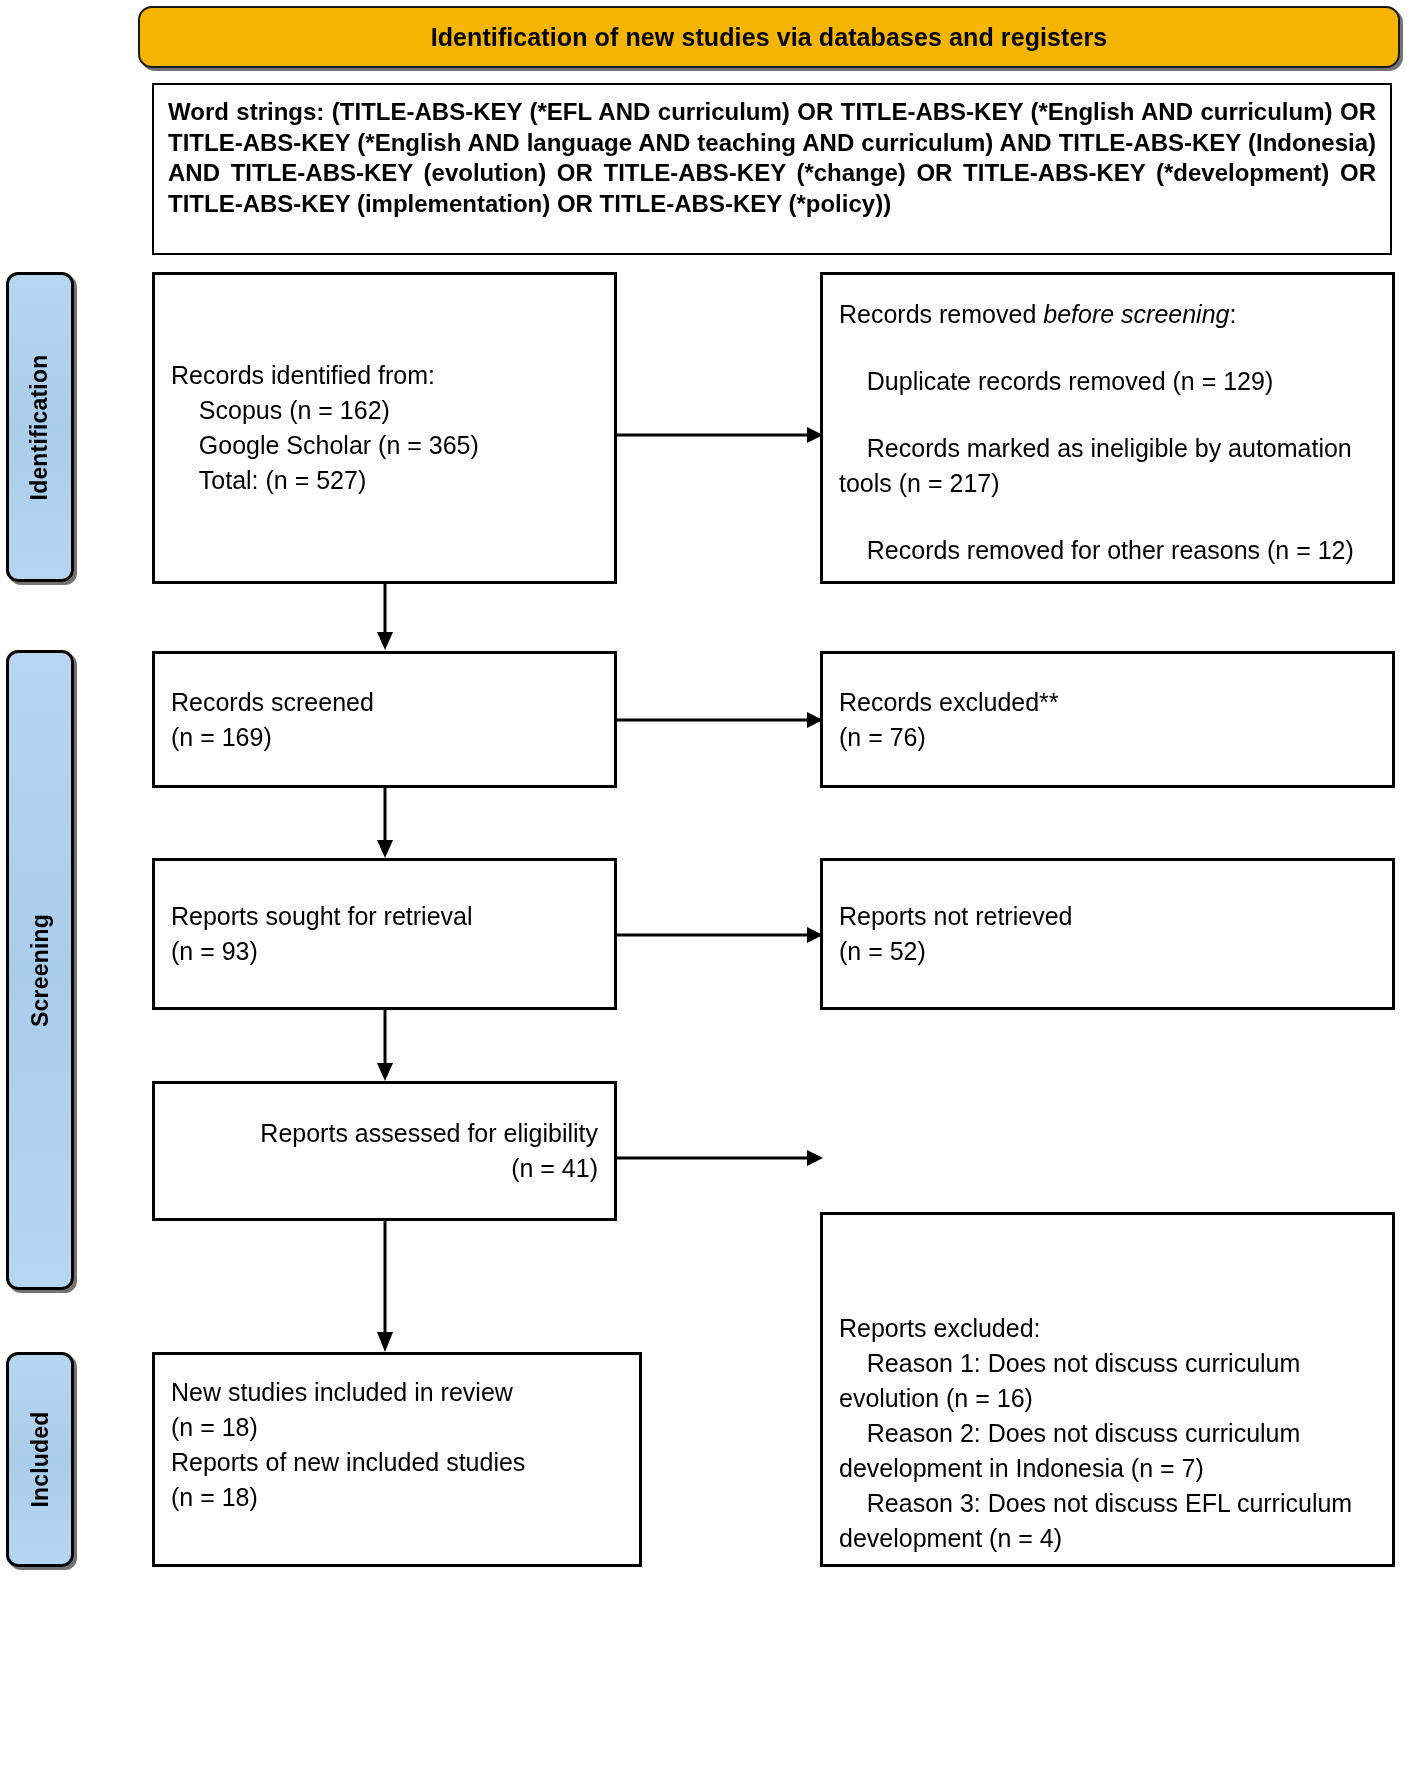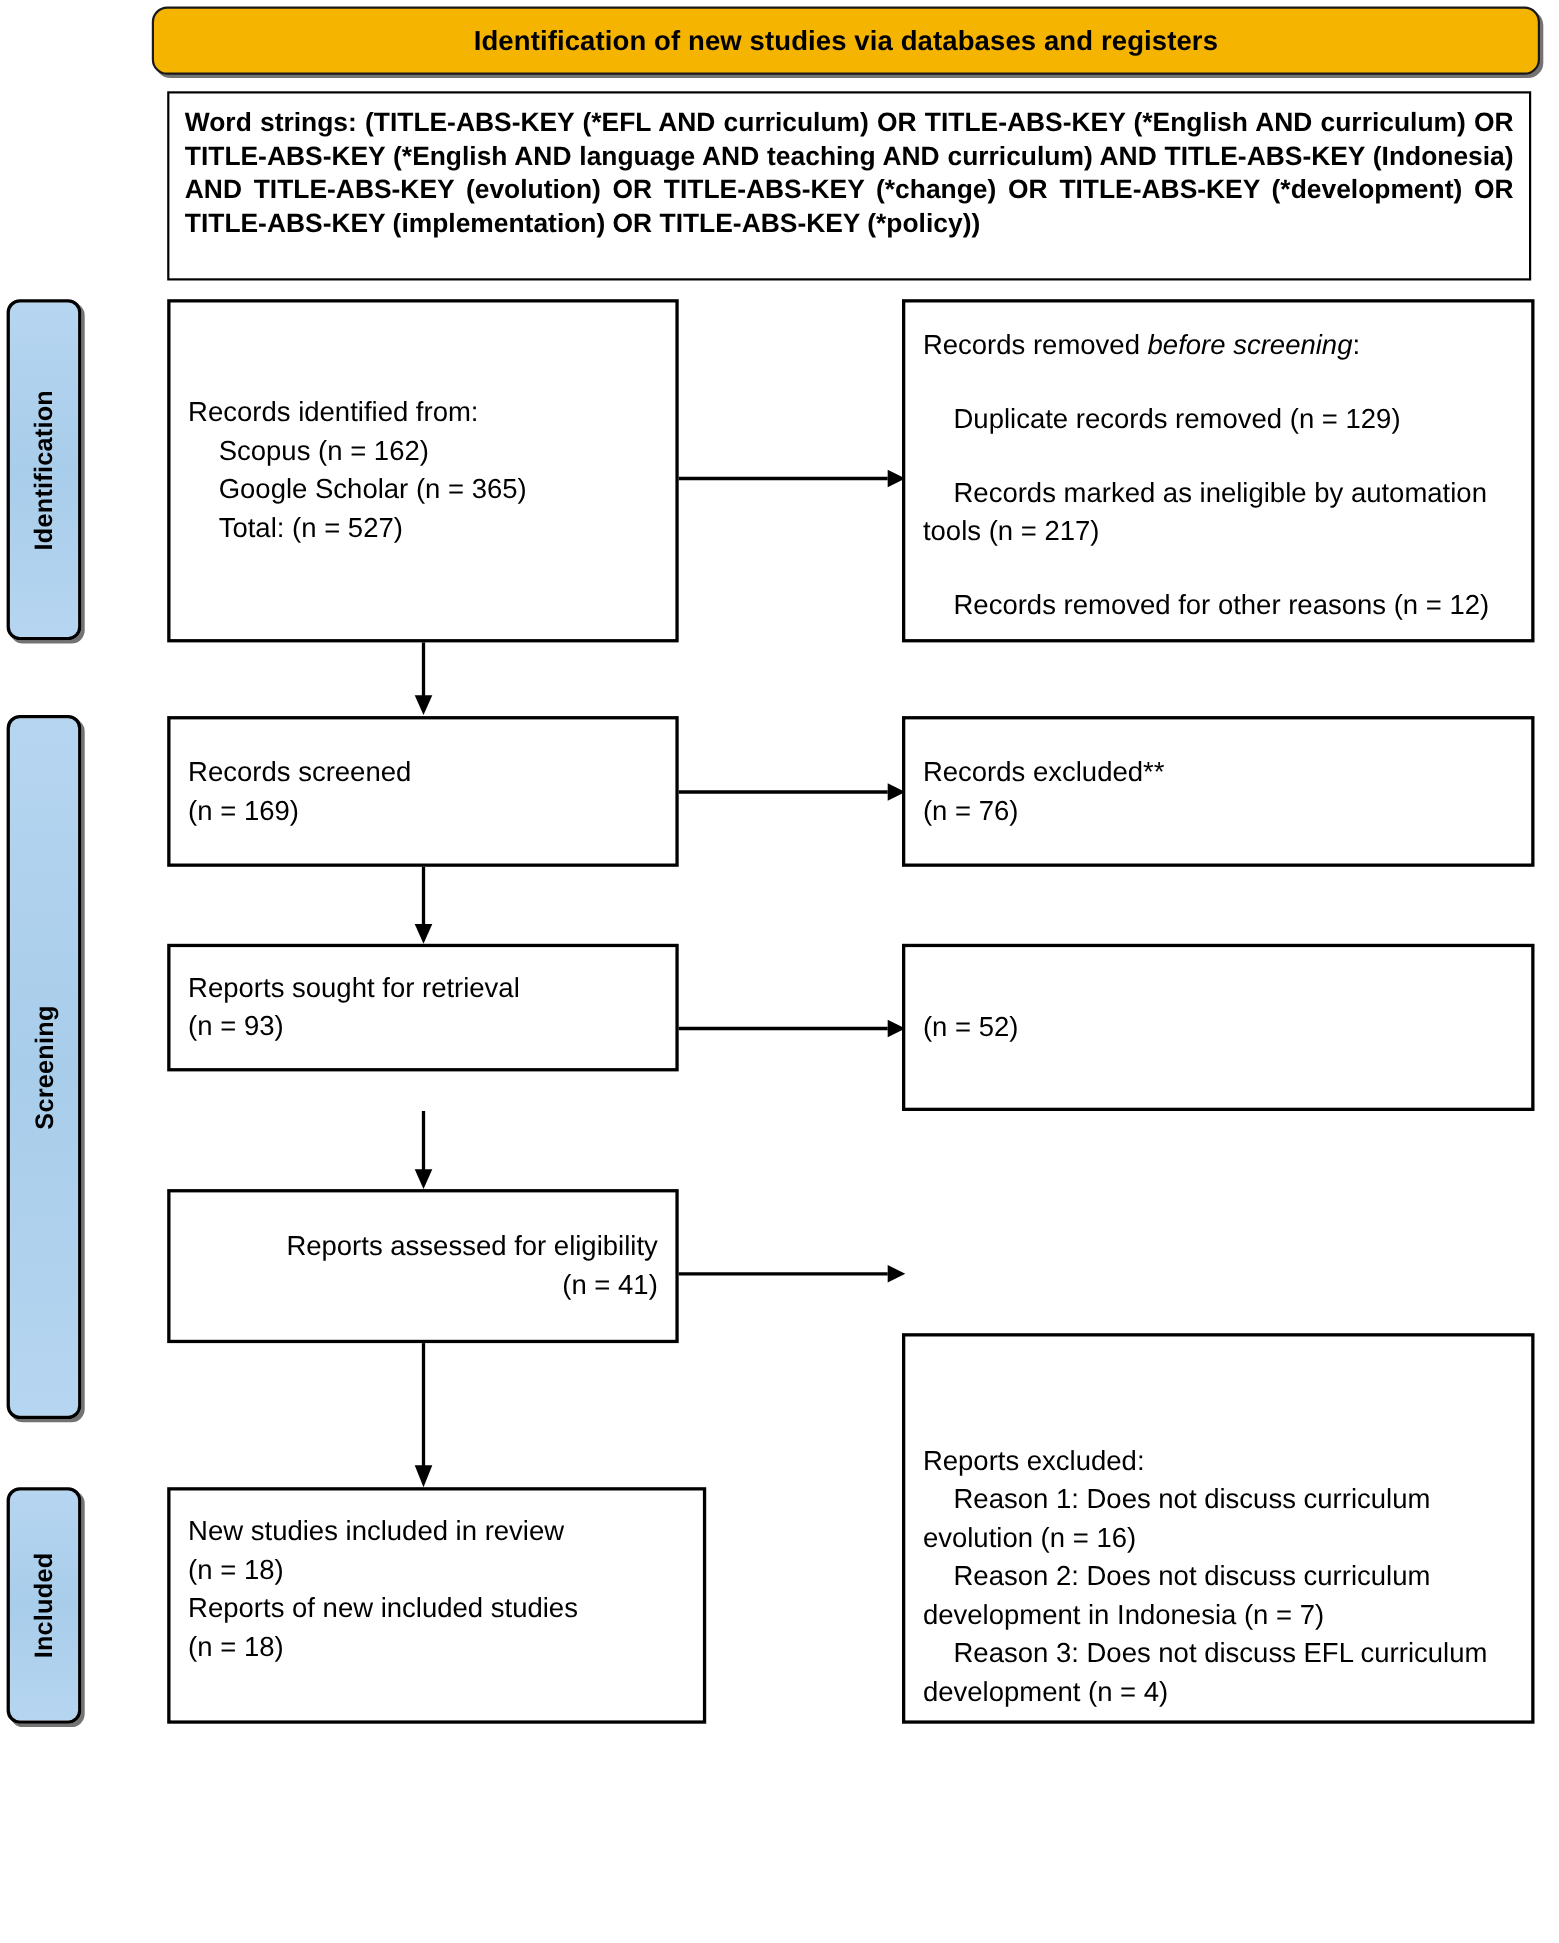--- a/index.html
+++ b/index.html
@@ -105,21 +105,21 @@
     font-size: 25px;
     line-height: 35px;
     white-space: pre-wrap;
   }
   .flow-box .box-text .ital { font-style: italic; }
 
   #box-identified       { left: 152px; top: 272px; width: 465px; height: 312px; }
   #box-removed          { left: 820px; top: 272px; width: 575px; height: 312px; }
   #box-screened         { left: 152px; top: 651px; width: 465px; height: 137px; }
   #box-excluded         { left: 820px; top: 651px; width: 575px; height: 137px; }
-  #box-sought           { left: 152px; top: 858px; width: 465px; height: 116px; }
+  #box-sought           { left: 152px; top: 858px; width: 465px; height: 152px; }
   #box-not-retrieved    { left: 820px; top: 858px; width: 575px; height: 152px; }
   #box-assessed         { left: 152px; top: 1081px; width: 465px; height: 140px; text-align: right; }
   #box-reports-excluded { left: 820px; top: 1212px; width: 575px; height: 355px; }
   #box-included         { left: 152px; top: 1352px; width: 490px; height: 215px; }
 
   
   #box-removed          { justify-content: flex-start; padding-top: 22px; gap: 32px; }
   #box-reports-excluded { justify-content: flex-start; padding-top: 96px; }
   #box-identified       { justify-content: center; }
   #box-included         { justify-content: flex-start; padding-top: 20px; }
@@ -183,20 +183,21 @@
     <span class="box-text">Records excluded**</span>
     <span class="box-text">(n = 76)</span>
   </div>
 
   <div class="flow-box" id="box-sought">
     <span class="box-text">Reports sought for retrieval</span>
     <span class="box-text">(n = 93)</span>
   </div>
 
   <div class="flow-box" id="box-not-retrieved">
+    <span class="box-text">Reports not retrieved</span>
     <span class="box-text">(n = 52)</span>
   </div>
 
   <div class="flow-box" id="box-assessed">
     <span class="box-text">Reports assessed for eligibility</span>
     <span class="box-text">(n = 41)</span>
   </div>
 
   <div class="flow-box" id="box-reports-excluded">
     <span class="box-text">Reports excluded:</span>

